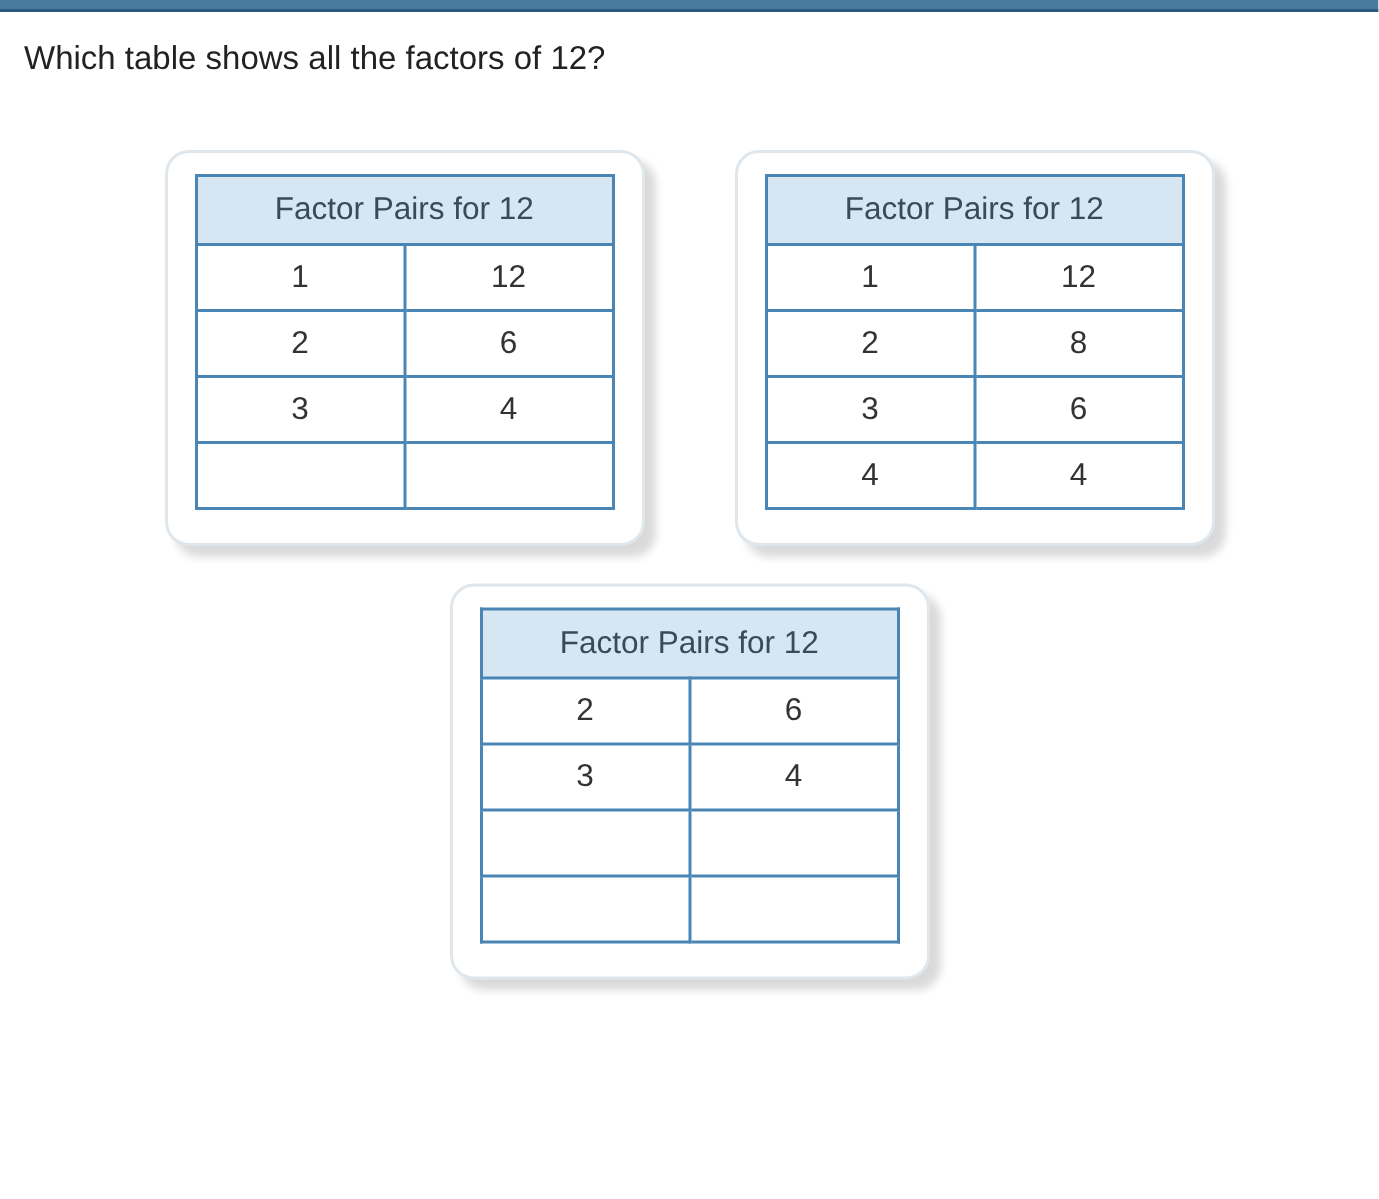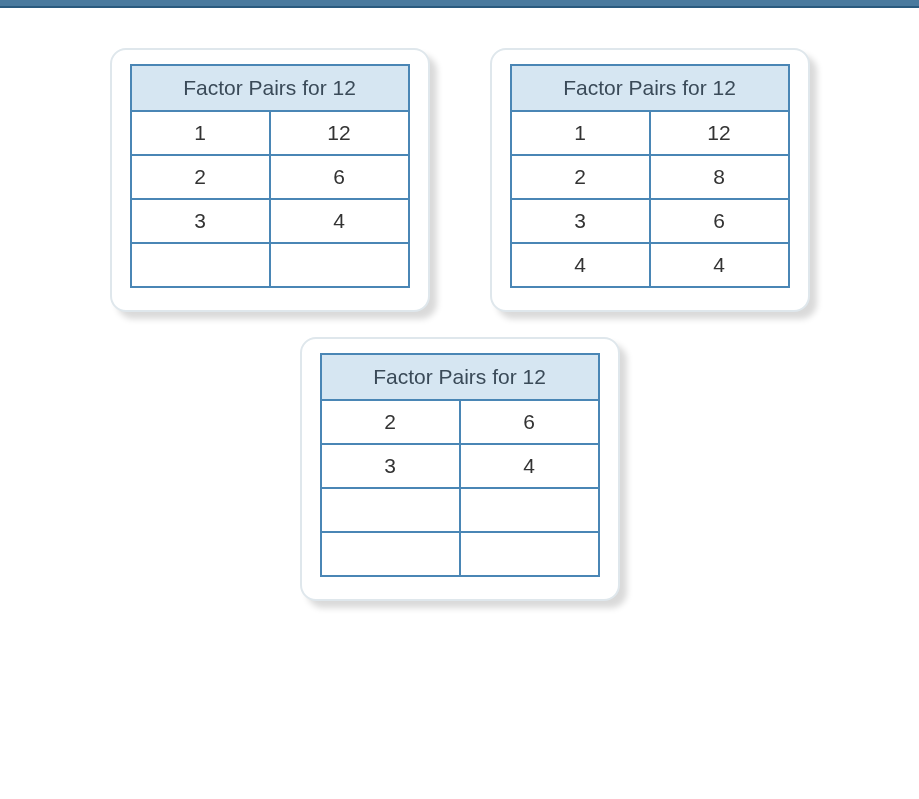--- a/index.html
+++ b/index.html
@@ -11,20 +11,21 @@
   .card{background:#fff;border:2px solid #dfe7ec;border-radius:16px;padding:14px 18px 22px 18px;box-shadow:7px 7px 6px rgba(0,0,0,0.15)}
   .tbl{border-collapse:collapse;width:280px}
   .tbl th{background:#d6e6f2;border:2px solid #4a86b5;font-weight:normal;font-size:21px;color:#3a4a58;padding:10px 0;text-align:center}
   .tbl td{border:2px solid #4a86b5;font-size:21px;color:#333;height:40px;text-align:center;width:50%}
 </style>
 </head>
 <body>
 
 <div class="page">
   <div class="topbar"></div>
+  <div class="question">Which table shows all the factors of 12?</div>
 
   <div class="cards-row">
 
     <div class="card">
       <table class="tbl">
         <tbody>
             <tr>
               <th colspan="2">Factor Pairs for 12</th>
             </tr>
         <tr>

